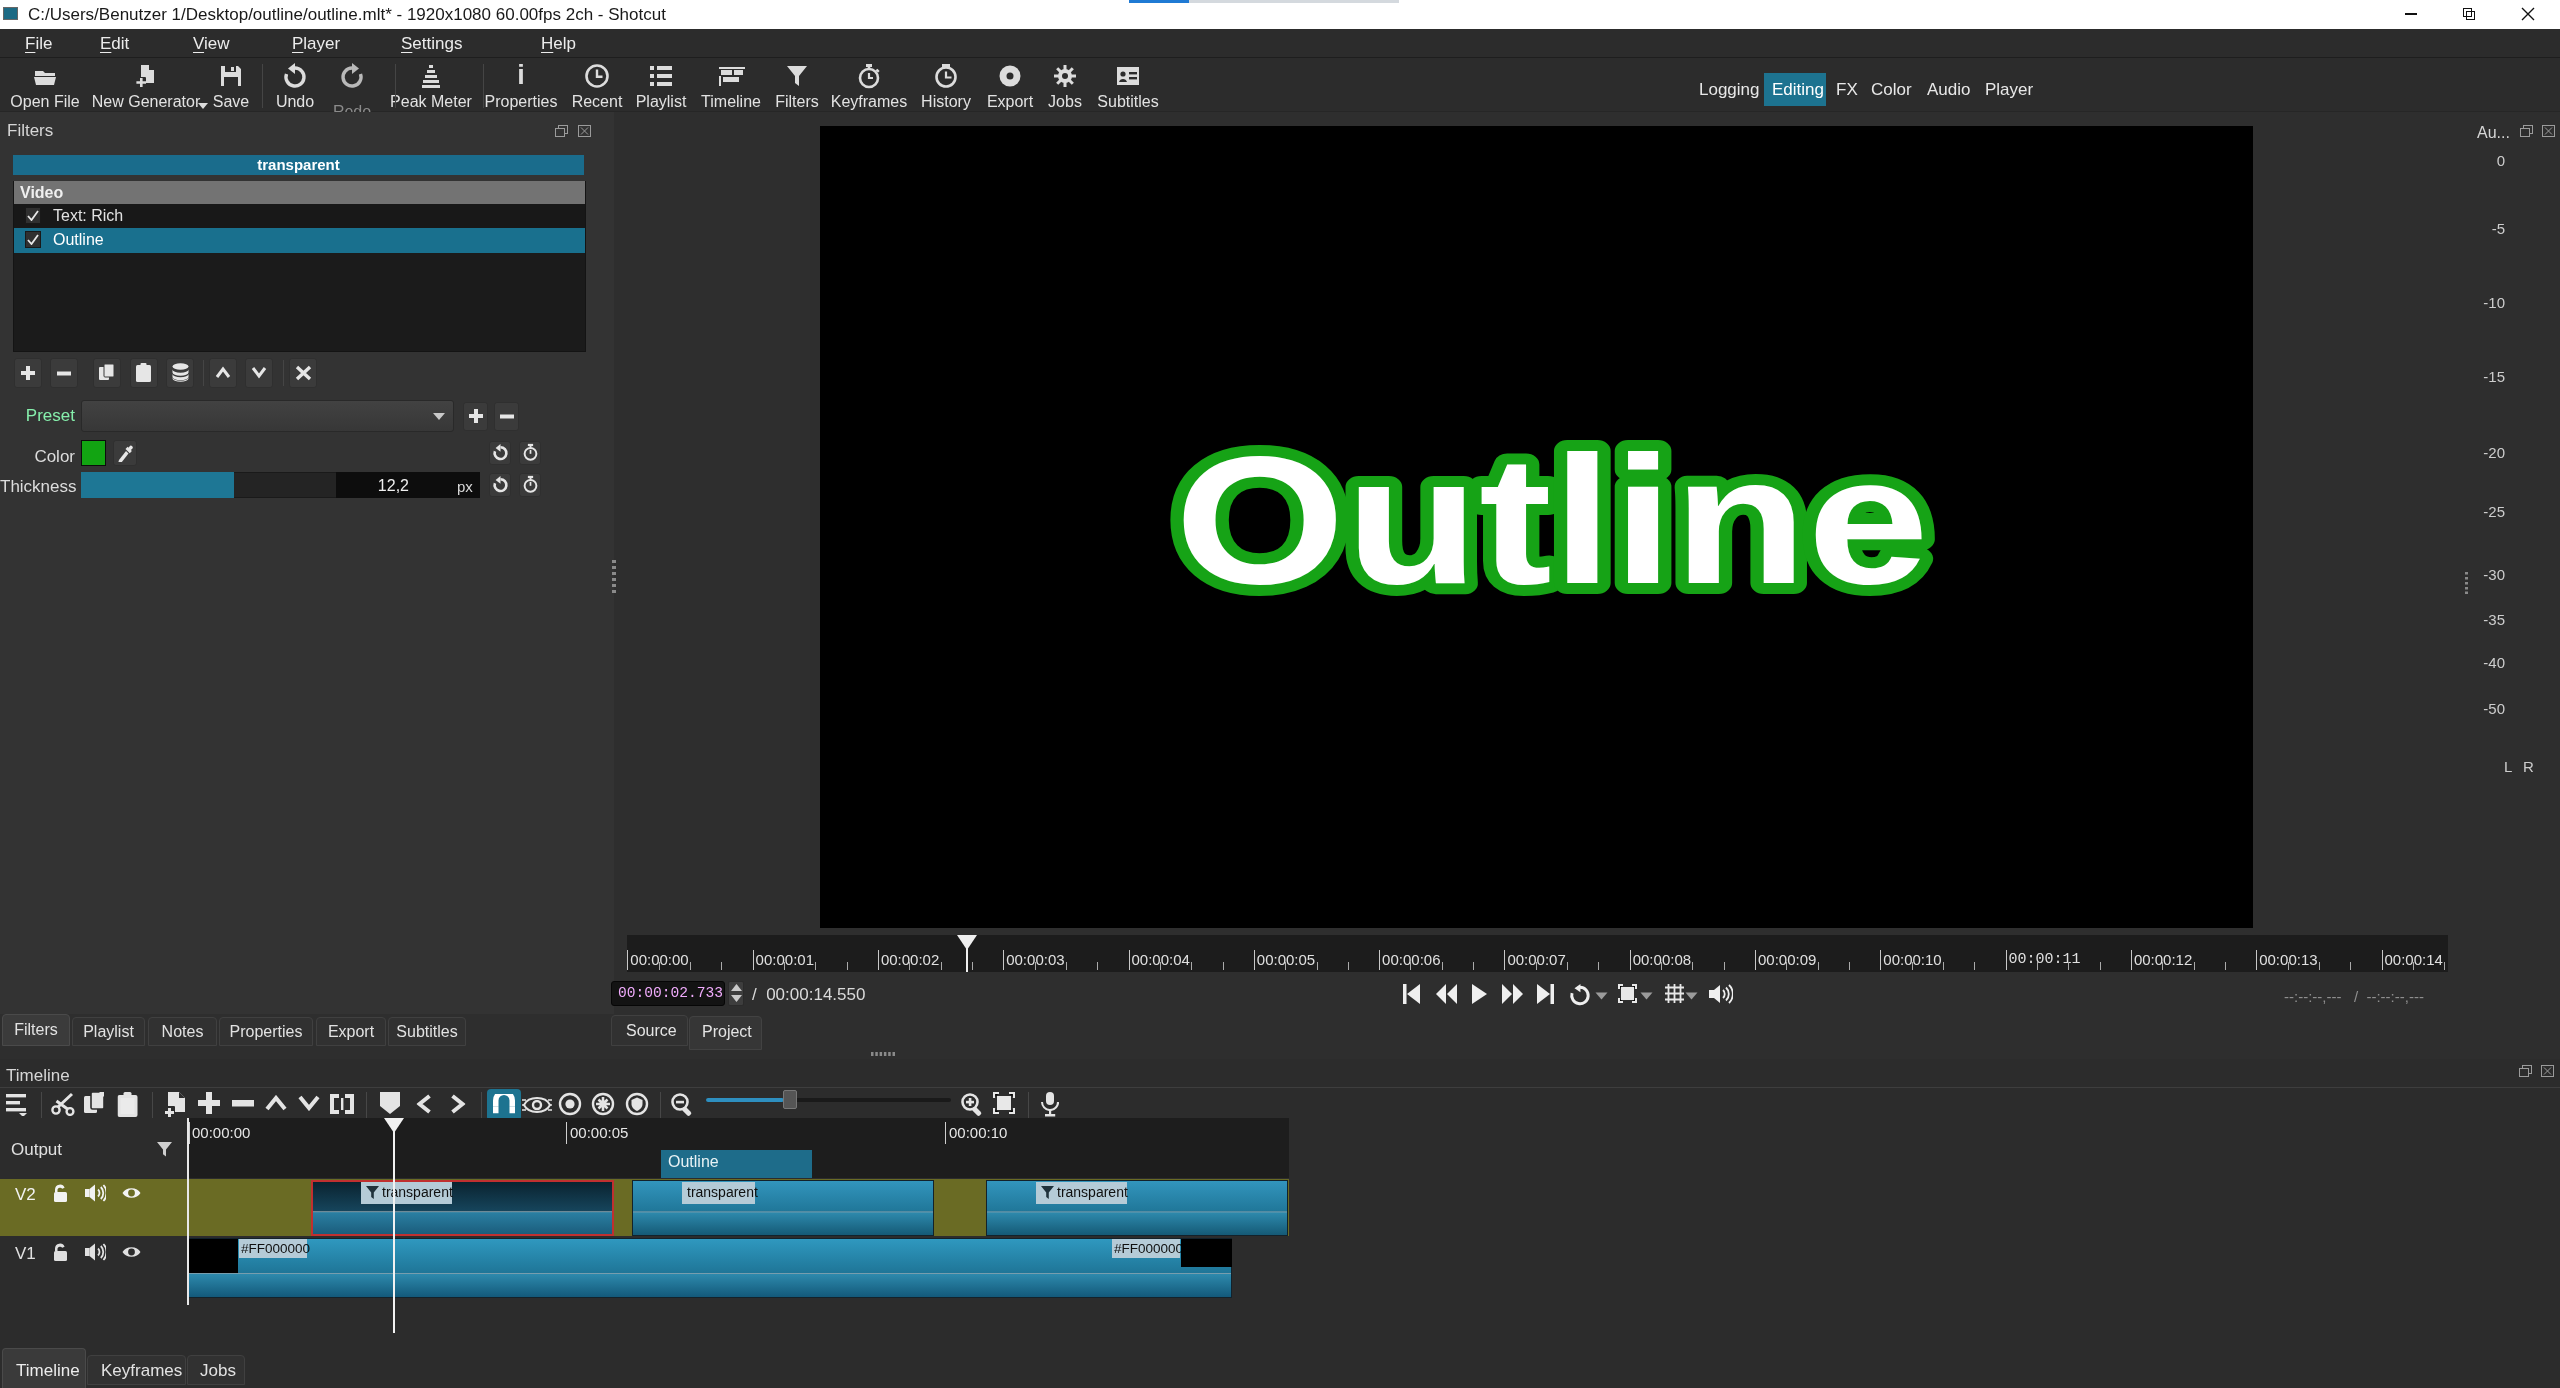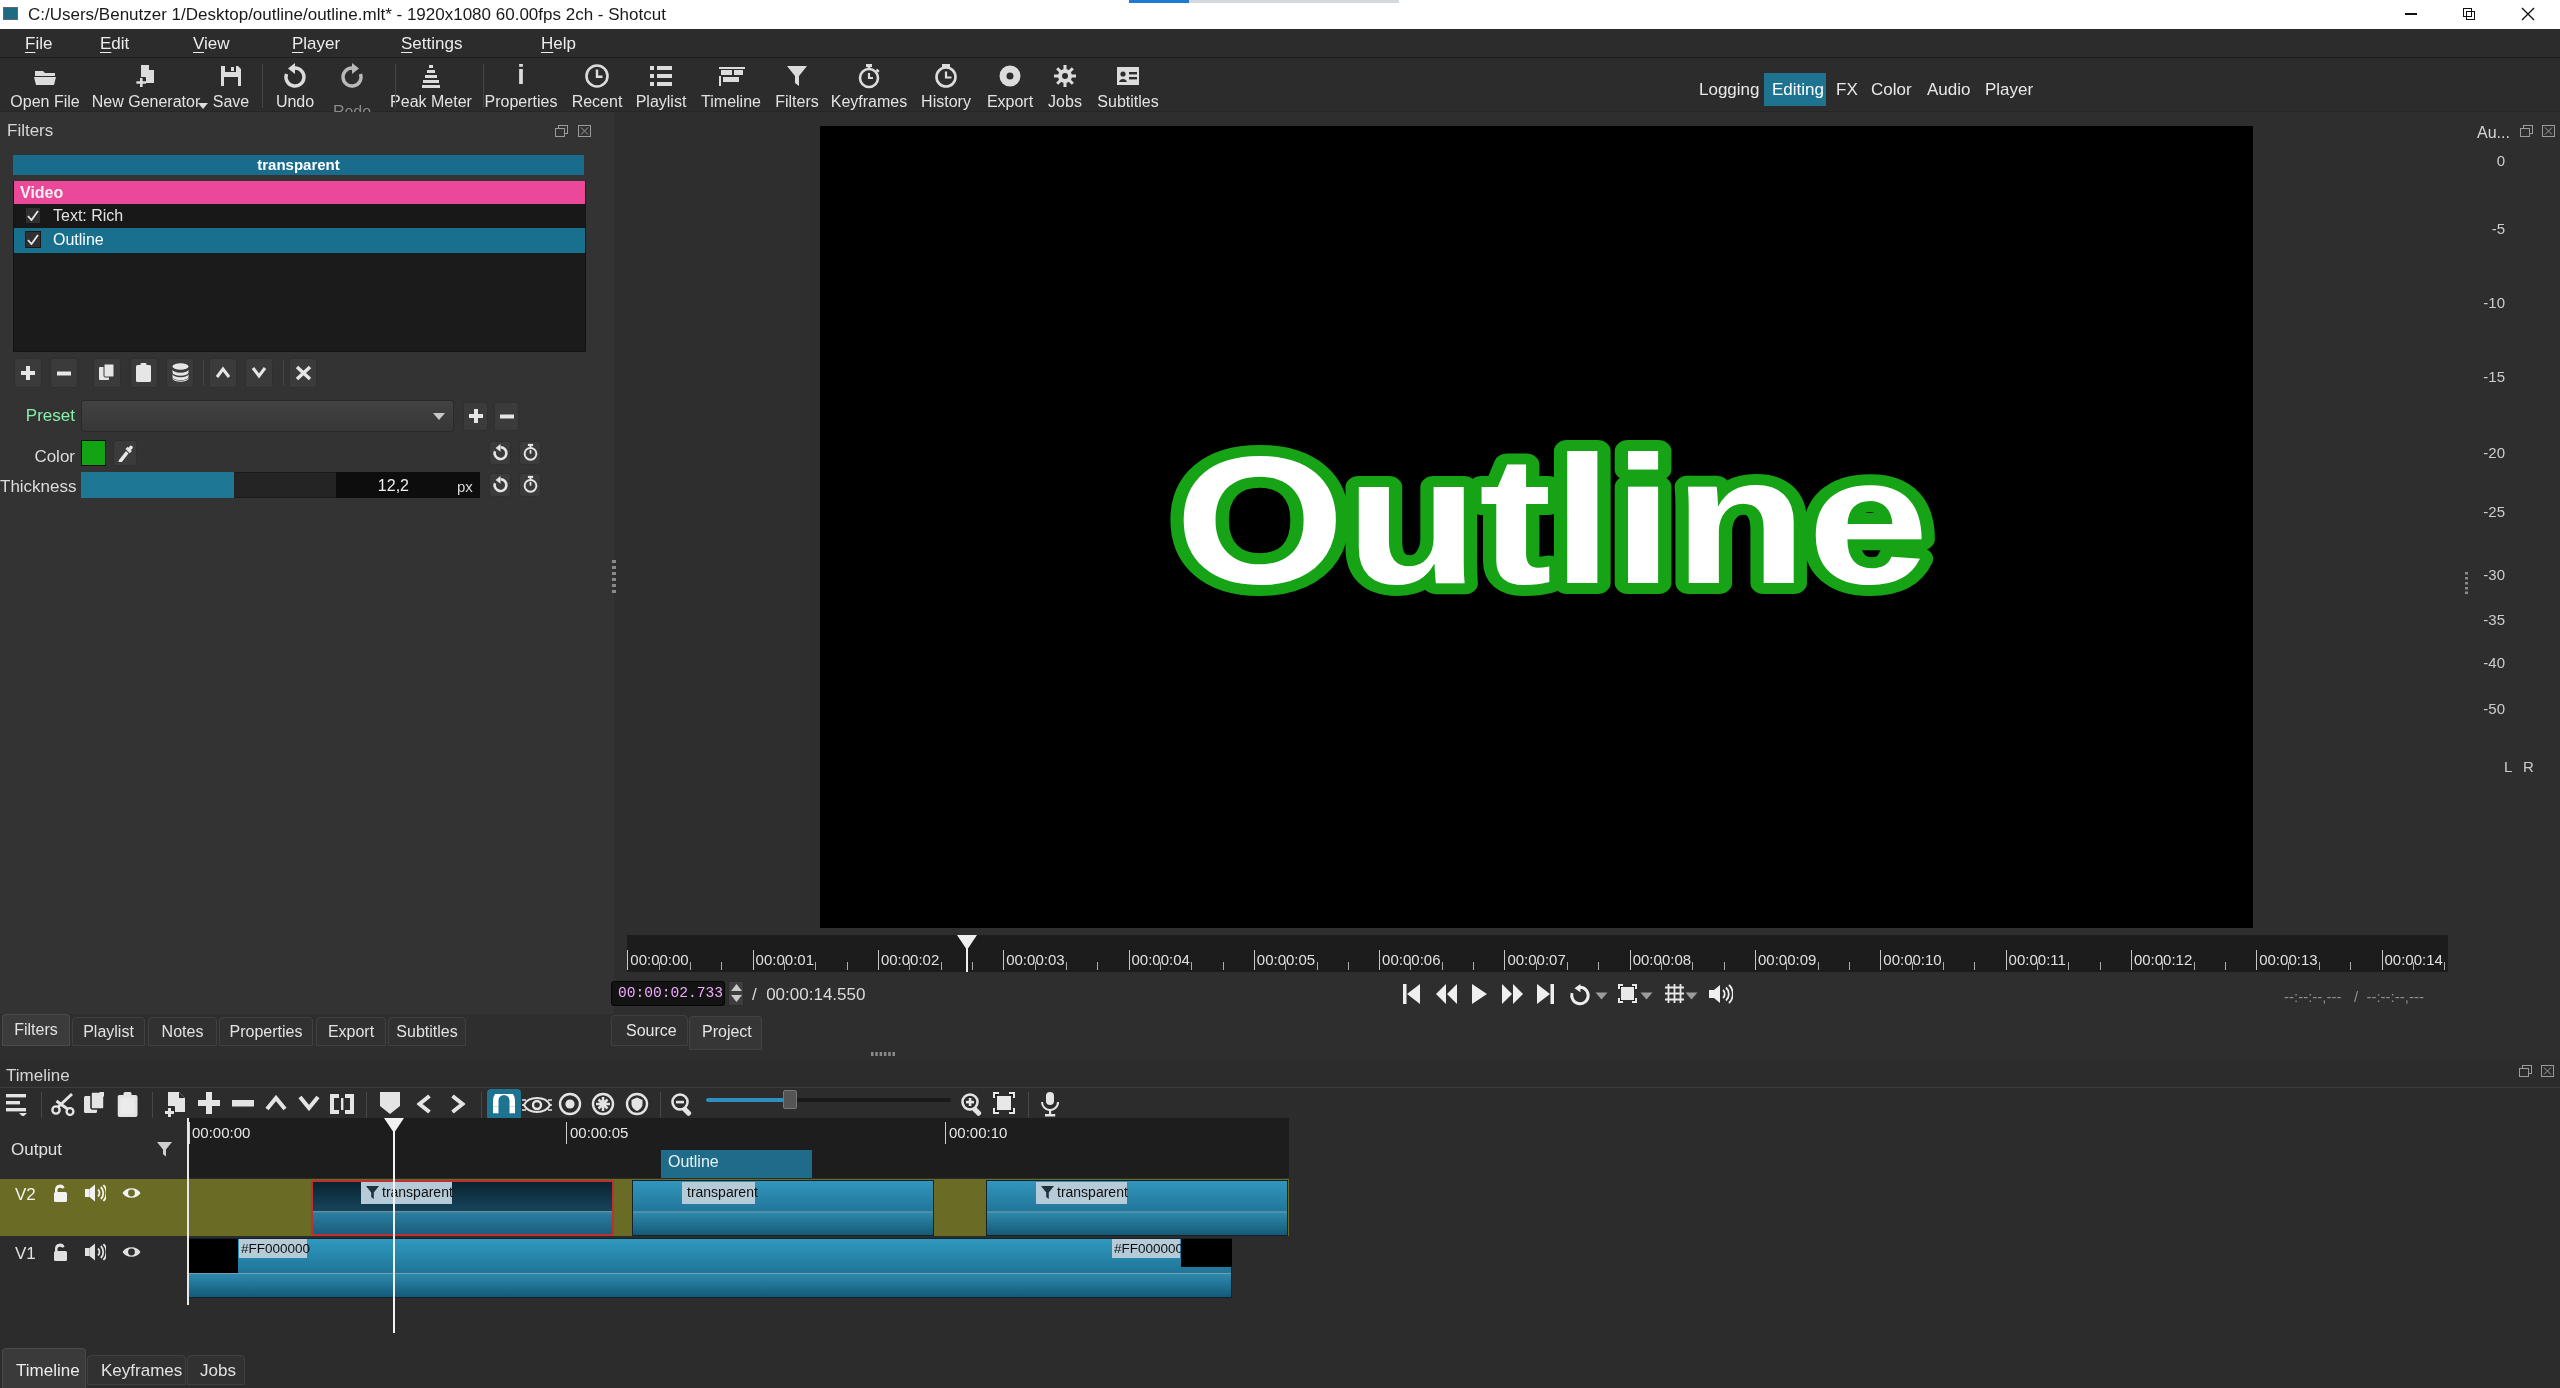--- a/index.html
+++ b/index.html
@@ -207,21 +207,21 @@
         <rect x="0.5" y="3.5" width="9" height="8" fill="#333" stroke="#9b9b9b"></rect>
       </svg>
 <svg class="dkbtn" style="left:578px;top:125px" width="13" height="13">
         <rect x="0.5" y="0.5" width="12" height="11" fill="none" stroke="#9b9b9b"></rect>
         <path d="M3 2.5 l7 7 M10 2.5 l-7 7" stroke="#9b9b9b"></path>
       </svg>
 
 <div class="abs" style="left:13px;top:155px;width:571px;height:20px;background:#1a6c8c;color:#fff;font-weight:bold;font-size:15px;text-align:center;line-height:20px;">transparent</div>
 
 <div class="abs" style="left:13px;top:181px;width:573px;height:171px;background:#1b1b1b;border:1px solid #141414;"></div>
-<div class="abs" style="left:14px;top:181px;width:571px;height:23px;background:#ec4899;color:#f0f0f0;font-weight:bold;font-size:16px;line-height:23px;padding-left:6px;">Video</div>
+<div class="abs" style="left:14px;top:181px;width:571px;height:23px;background:#737373;color:#f0f0f0;font-weight:bold;font-size:16px;line-height:23px;padding-left:6px;">Video</div>
 <div class="abs" style="left:14px;top:204px;width:571px;height:24px;background:#181818;"></div>
 <div class="abs" style="left:25px;top:207px;width:16px;height:17px;background:#303030;border:1px solid #191919;"></div>
 <svg class="abs" style="left:27px;top:210px" width="12" height="11">
         <path d="M1 6 l3.5 4 L11 1" stroke="#e8e8e8" stroke-width="1.8" fill="none"></path>
       </svg>
 <div class="abs" style="left:53px;top:207px;font-size:16px;color:#e2e2e2;">Text: Rich</div>
 <div class="abs" style="left:14px;top:228px;width:571px;height:25px;background:#19708e;"></div>
 <div class="abs" style="left:25px;top:231px;width:16px;height:17px;background:#303030;border:1px solid #191919;"></div>
 <svg class="abs" style="left:27px;top:234px" width="12" height="11">
         <path d="M1 6 l3.5 4 L11 1" stroke="#e8e8e8" stroke-width="1.8" fill="none"></path>
@@ -439,21 +439,21 @@
 <div class="abs" style="left:1758.0px;top:951px;font-size:15px;color:#e0e0e0;">00:00:09</div>
 <div class="abs" style="left:1786.3px;top:962px;width:1px;height:8px;background:#aaaaaa;"></div>
 <div class="abs" style="left:1817.7px;top:962px;width:1px;height:8px;background:#aaaaaa;"></div>
 <div class="abs" style="left:1849.0px;top:962px;width:1px;height:8px;background:#aaaaaa;"></div>
 <div class="abs" style="left:1880.3px;top:950px;width:1px;height:20px;background:#c8c8c8;"></div>
 <div class="abs" style="left:1883.3px;top:951px;font-size:15px;color:#e0e0e0;">00:00:10</div>
 <div class="abs" style="left:1911.6px;top:962px;width:1px;height:8px;background:#aaaaaa;"></div>
 <div class="abs" style="left:1943.0px;top:962px;width:1px;height:8px;background:#aaaaaa;"></div>
 <div class="abs" style="left:1974.3px;top:962px;width:1px;height:8px;background:#aaaaaa;"></div>
 <div class="abs" style="left:2005.6px;top:950px;width:1px;height:20px;background:#c8c8c8;"></div>
-<div class="abs" style="left:2008.6px;top:951px;font-size:15px;color:#e0e0e0;">00:00:11</div>
+<div class="abs" style="left:2008.6px;top:951px;font-size:15px;color:#e0e0e0;font-family:Liberation Mono, monospace;">00:00:11</div>
 <div class="abs" style="left:2036.9px;top:962px;width:1px;height:8px;background:#aaaaaa;"></div>
 <div class="abs" style="left:2068.2px;top:962px;width:1px;height:8px;background:#aaaaaa;"></div>
 <div class="abs" style="left:2099.6px;top:962px;width:1px;height:8px;background:#aaaaaa;"></div>
 <div class="abs" style="left:2130.9px;top:950px;width:1px;height:20px;background:#c8c8c8;"></div>
 <div class="abs" style="left:2133.9px;top:951px;font-size:15px;color:#e0e0e0;">00:00:12</div>
 <div class="abs" style="left:2162.2px;top:962px;width:1px;height:8px;background:#aaaaaa;"></div>
 <div class="abs" style="left:2193.5px;top:962px;width:1px;height:8px;background:#aaaaaa;"></div>
 <div class="abs" style="left:2224.9px;top:962px;width:1px;height:8px;background:#aaaaaa;"></div>
 <div class="abs" style="left:2256.2px;top:950px;width:1px;height:20px;background:#c8c8c8;"></div>
 <div class="abs" style="left:2259.2px;top:951px;font-size:15px;color:#e0e0e0;">00:00:13</div>

